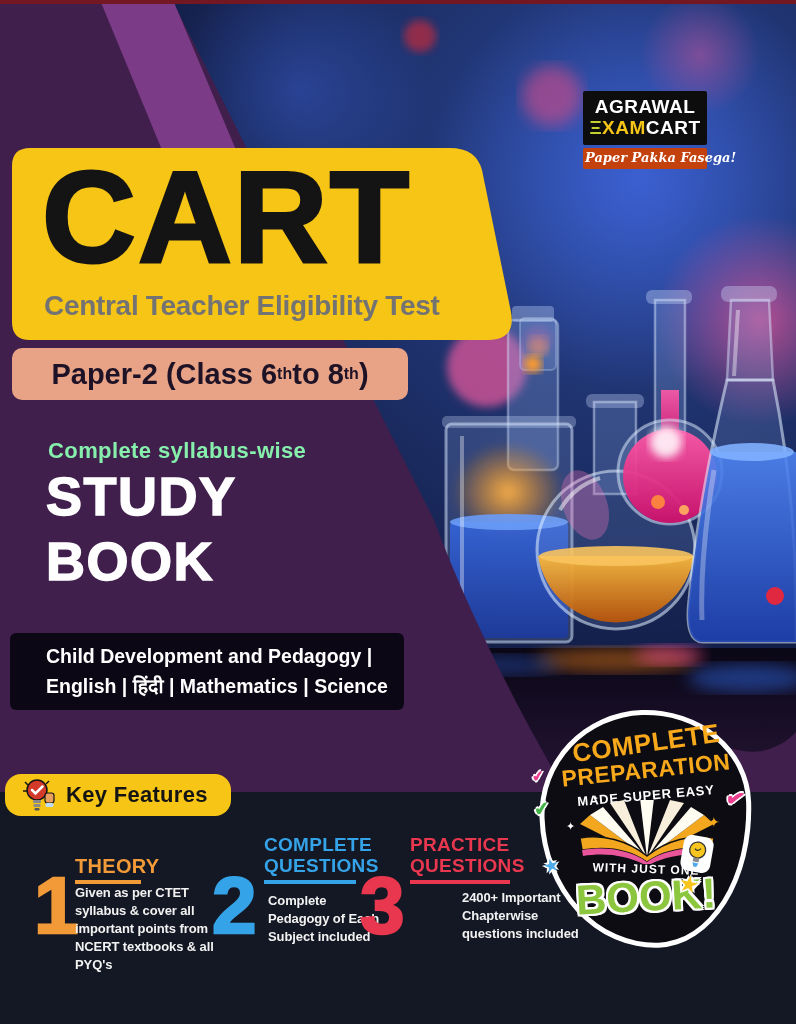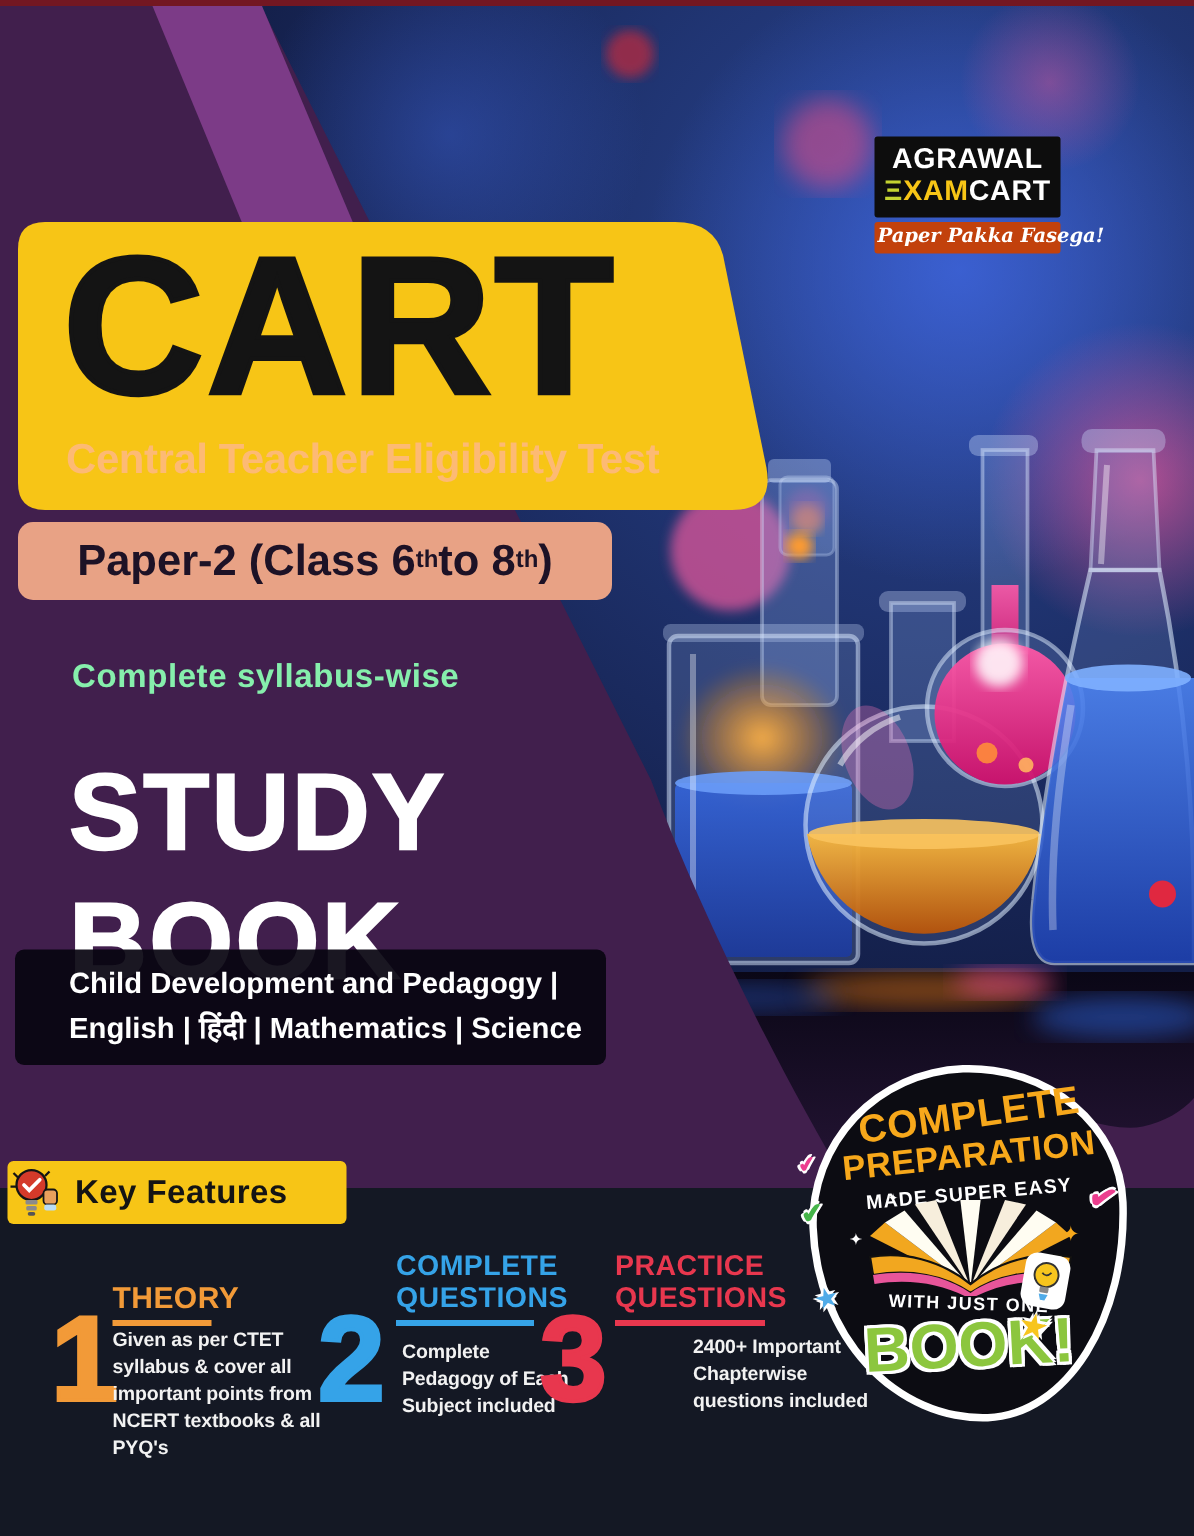--- a/index.html
+++ b/index.html
@@ -23,37 +23,37 @@
   .logo-main{ background:#0d0d0d; border-radius:2px; padding:5px 4px 6px; }
   .logo-row{ color:#fff; font-size:19px; font-weight:800; letter-spacing:.5px; line-height:1.12; white-space:nowrap; }
   .logo-row .e{ color:#c3d231; } .logo-row .xam{ color:#F7C516; } .logo-row .cart{ color:#fff; }
   .logo-tag{ background:#c2410c; border-radius:2px; margin-top:3px; padding:2px 2px 4px; color:#fff;
     font-family:"DejaVu Serif",serif; font-style:italic; font-weight:700; font-size:13px; white-space:nowrap; }
   
   .yellow-panel{ position:absolute; left:12px; top:148px; width:520px; height:192px; z-index:3; }
   .yellow-panel svg{ position:absolute; left:0; top:0; }
   .ctet{ position:absolute; left:30px; top:4px; font-size:130px; font-weight:900; color:#141414;
     letter-spacing:2px; line-height:1; -webkit-text-stroke:3px #141414; }
-  .ctet-sub{ position:absolute; left:32px; top:142px; font-size:28px; font-weight:800; color:#fdba74; letter-spacing:-.3px;text-align:right; }
+  .ctet-sub{ position:absolute; left:32px; top:142px; font-size:28px; font-weight:800; color:#737373; letter-spacing:-.3px;text-align:right; }
   
   .paper-band{ position:absolute; left:12px; top:348px; width:396px; height:52px; z-index:3;
     background:#E8A285; border-radius:10px; display:flex; align-items:center; justify-content:center;
     color:#1d1226; font-size:29px; font-weight:800; }
   .paper-band sup{ font-size:16px; font-weight:800; }
   
   .kicker{ position:absolute; left:48px; top:438px; z-index:3; color:#86efac; font-size:22px; font-weight:700; letter-spacing:.4px; }
-  .study-title{ position:absolute; left:46px; top:464px; z-index:3; color:#fff; font-size:72px; font-weight:800;
-    letter-spacing:1.5px; line-height:1.2;margin-top:35px; -webkit-text-stroke:1.5px #fff; }
+  .study-title{ position:absolute; left:46px; top:464px; z-index:3; color:#fff; font-size:54px; font-weight:800;
+    letter-spacing:1.5px; line-height:1.2; -webkit-text-stroke:1.5px #fff; }
   
   .subjects{ position:absolute; left:10px; top:633px; width:394px; z-index:3;
     background:rgba(9,5,17,.93); border-radius:6px; padding:8px 14px 9px 36px;
     color:#fff; font-size:19.5px; font-weight:700; line-height:1.55; }
   
   .key-tab{ position:absolute; left:5px; top:774px; width:226px; height:42px; z-index:4;
-    background:#F7C516; border-radius:4px; display:flex; align-items:center; padding-left:0; gap:9px; }
+    background:#F7C516; border-radius:16px; display:flex; align-items:center; padding-left:16px; gap:9px; }
   .key-tab .label{ font-size:22px; font-weight:800; color:#141414; letter-spacing:.3px; }
   
   .feature-num{ position:absolute; z-index:4; font-size:80px; font-weight:800; line-height:1; }
   .n1{ left:34px; top:866px; color:#F29A38; -webkit-text-stroke:2.5px #F29A38; }
   .n2{ left:212px; top:866px; color:#35A3E8; -webkit-text-stroke:2.5px #35A3E8; }
   .n3{ left:360px; top:866px; color:#E8374E; -webkit-text-stroke:2.5px #E8374E; }
   .feature-head{ position:absolute; z-index:4; font-weight:800; font-size:20px; line-height:1.08; letter-spacing:.3px; }
   .h1{ left:75px; top:856px; color:#F29A38; }
   .h2{ left:264px; top:835px; width:120px; color:#35A3E8; font-size:19px; }
   .h3{ left:410px; top:835px; width:130px; color:#E8374E; font-size:19px; }

